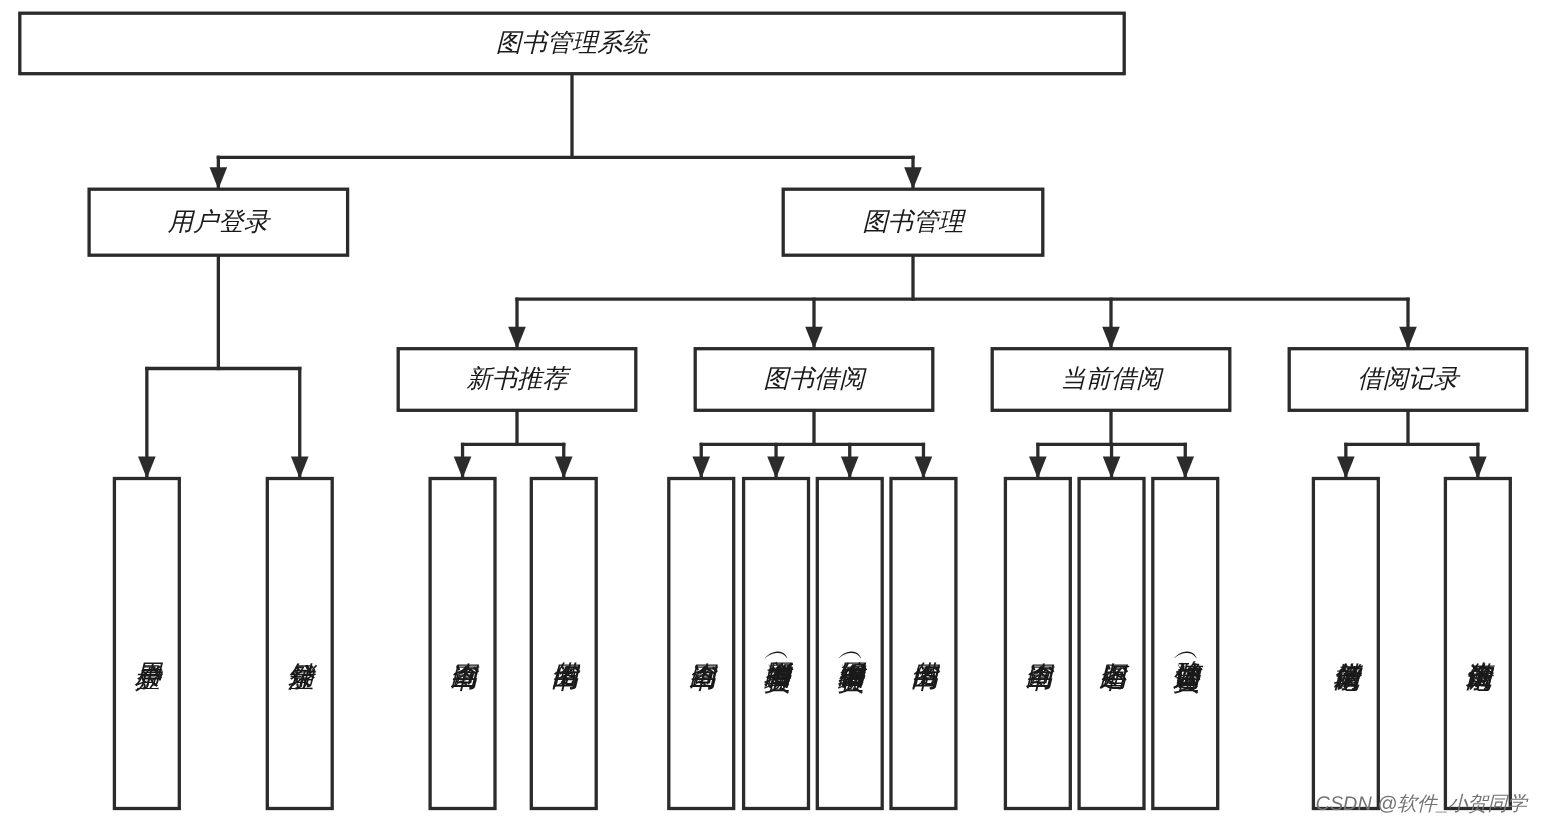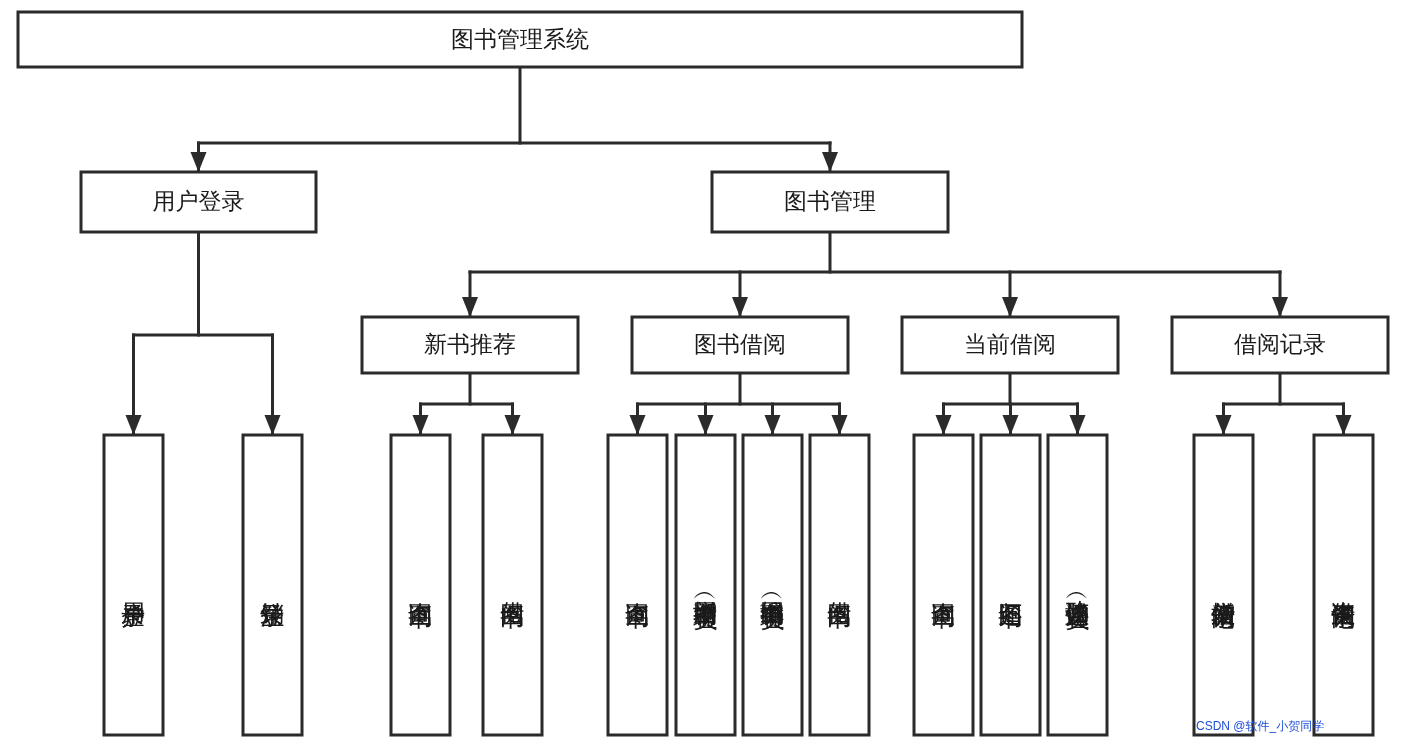--- a/index.html
+++ b/index.html
@@ -11,20 +11,21 @@
     width: 1405px;
     height: 747px;
     font-family: "Liberation Sans", sans-serif;
     overflow: hidden;
   }
   #diagram-root {
     position: relative;
     width: 1405px;
     height: 747px;
     background: #ffffff;
+    font-style: italic;
   }
   svg#flow-svg {
     position: absolute;
     left: 0;
     top: 0;
     width: 1405px;
     height: 747px;
     display: block;
   }
   .node-rect {
@@ -60,22 +61,22 @@
     letter-spacing: 1px;
     white-space: nowrap;
     display: flex;
     align-items: center;
     justify-content: center;
     pointer-events: none;
   }
   .watermark {
     position: absolute;
     font-family: "Liberation Sans", sans-serif;
-    font-size: 12px;
-    color: #1d4ed8;
+    font-size: 18px;
+    color: #737373;
     white-space: nowrap;
   }
 </style>
 </head>
 <body>
 
 <div id="diagram-root">
   <svg id="flow-svg" viewBox="0 0 1405 747" xmlns="http://www.w3.org/2000/svg">
     <g id="connectors-layer">
         <g>

